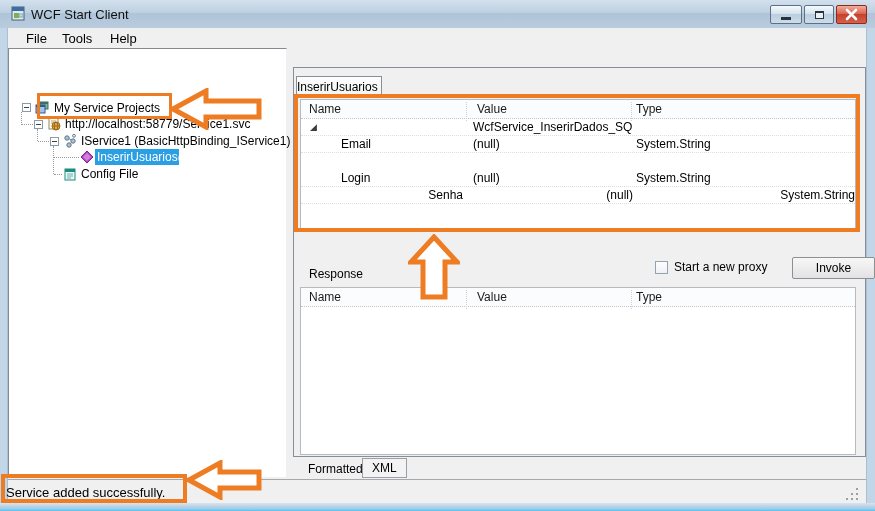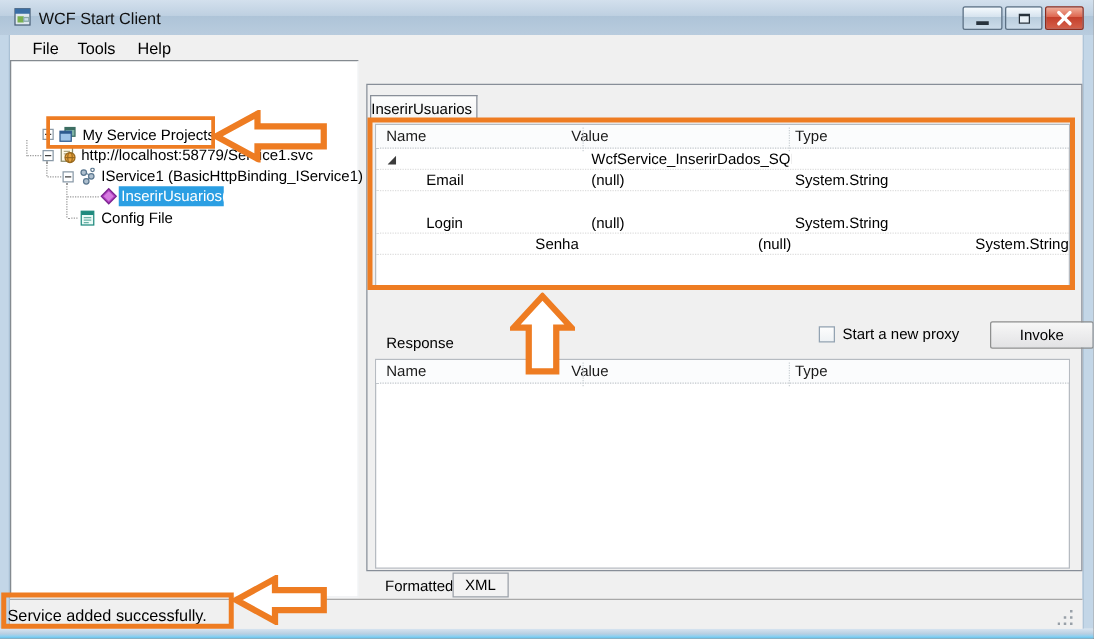--- a/index.html
+++ b/index.html
@@ -55,21 +55,21 @@
   .section-label { position:absolute; font-size:12px; color:#000; }
   #request-label { left:309px; top:81px; }
   #response-label { left:309px; top:267px; }
 
   .grid { position:absolute; background:#fff; border:1px solid #b6bbc1; }
   #request-grid  { left:300px; top:99px;  width:556px; height:130px; }
   #response-grid { left:300px; top:287px; width:556px; height:168px; }
   .grid-header { position:absolute; left:0; top:0; width:100%; height:19px;
     background:#fbfcfd; border-bottom:1px dotted #c2c7cc; }
   .grid-header span { position:absolute; top:2px; color:#1a1a1a; }
-  .h-name { left:8px; } .h-value { left:156px; } .h-type { left:335px; }
+  .h-name { left:8px; } .h-value { left:176px; } .h-type { left:335px; }
   .colsep { position:absolute; top:0; height:19px; border-left:1px dotted #ccd1d6; }
   .grid-row { position:absolute; left:0; width:100%; height:17px; line-height:17px;
     border-bottom:1px dotted #dedede; white-space:nowrap; overflow:hidden; }
   .grid-row span { position:absolute; overflow:hidden; white-space:nowrap; }
   .c-name  { left:40px; width:122px; }
   .c-value { left:172px; width:160px; }
   .c-type  { left:335px; width:219px; }
   .row-expander { left:9px; top:0; font-size:9px; color:#3c3c3c; }
   .c-name-root { left:22px; width:140px; }
 
@@ -140,21 +140,21 @@
   <div class="abs" id="tree-panel">
 
     <div class="dot-v" style="left:12px; top:63px; height:13px;"></div>
     <div class="dot-h" style="left:13px; top:75px; width:11px;"></div>
     <div class="dot-v" style="left:28px; top:80px; height:12px;"></div>
     <div class="dot-h" style="left:29px; top:92px; width:11px;"></div>
     <div class="dot-v" style="left:44px; top:97px; height:28px;"></div>
     <div class="dot-h" style="left:45px; top:108px; width:25px;"></div>
     <div class="dot-h" style="left:45px; top:125px; width:8px;"></div>
 
-    <div class="tree-row" style="left:16px; top:51px; width:279px;">
+    <div class="tree-row" style="left:4px; top:51px; width:279px;">
       <span class="expander" style="left:9px; top:3px;"></span>
       <span class="tico" style="left:22px; top:1px;">
         <svg width="14" height="14">
             <rect x="5" y="1" width="8" height="7" fill="#7fb2a5" stroke="#3c6e62"></rect>
             <rect x="5" y="1" width="8" height="2" fill="#3c6e62"></rect>
             <rect x="1" y="4" width="9" height="8" fill="#9fc4e8" stroke="#2f5b8f"></rect>
             <rect x="1" y="4" width="9" height="2" fill="#2f5b8f"></rect>
           </svg>
       </span>
       <span class="tree-label" style="left:41px;">My Service Projects</span>

